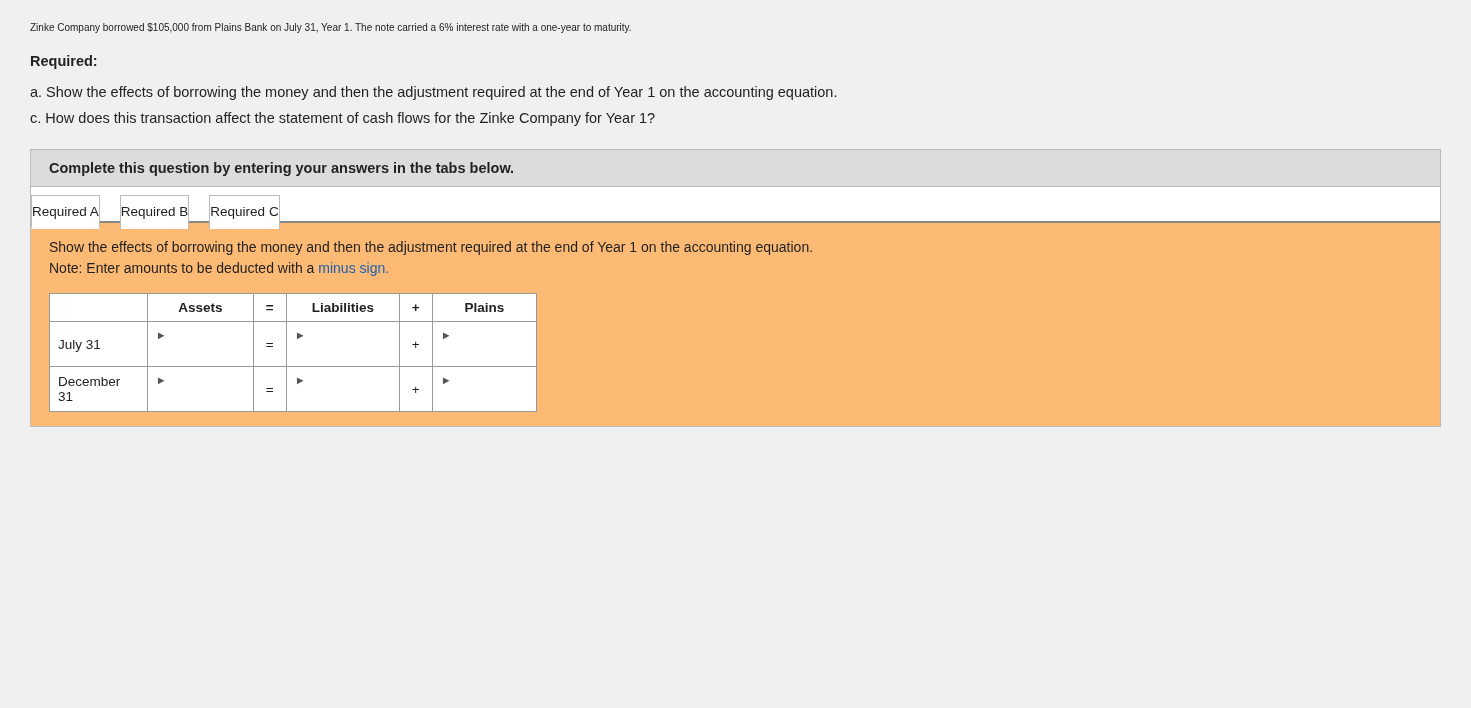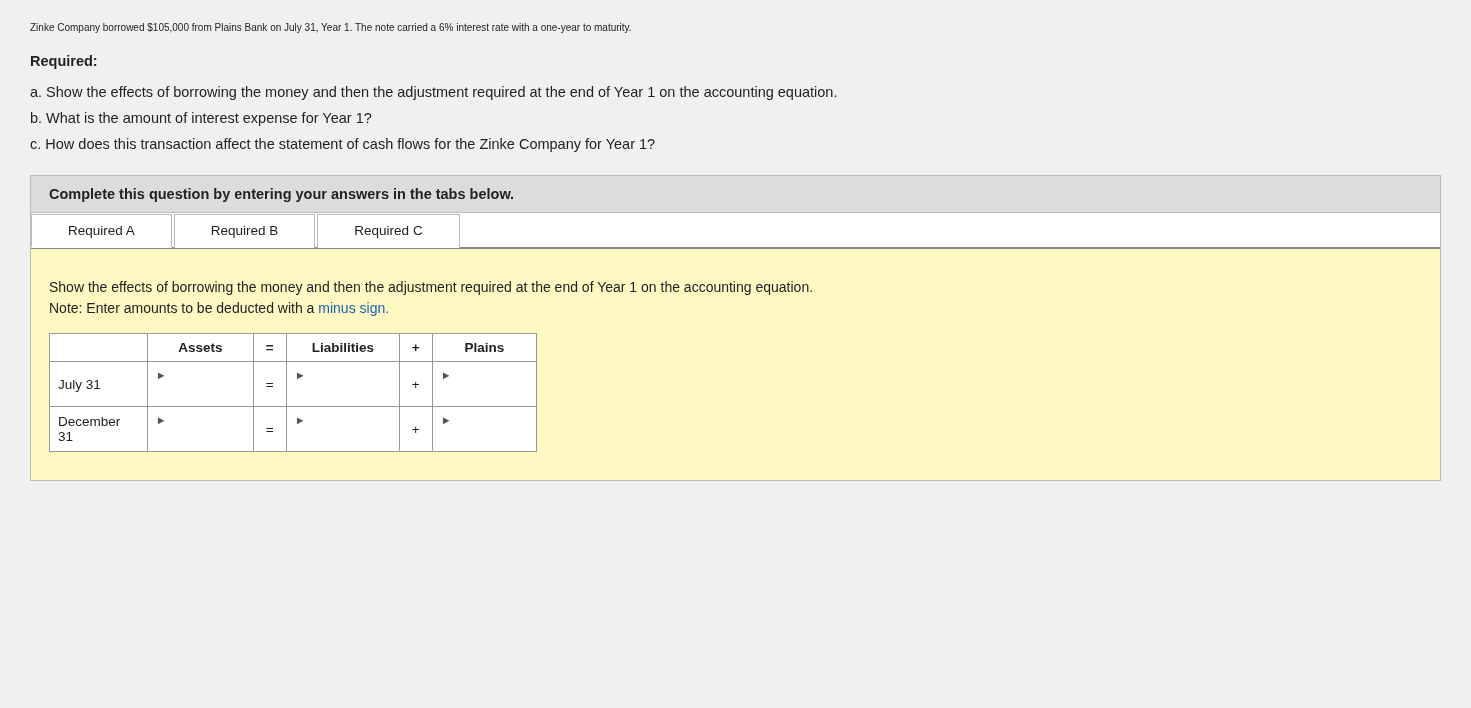--- a/index.html
+++ b/index.html
@@ -51,40 +51,40 @@
       border-top: none;
     }
 
     .tabs-row {
       display: flex;
       border-bottom: 2px solid #888;
       background-color: #fff;
     }
 
     .tab {
-      padding: 8px 36px;
+      padding: 8px 0;
       font-size: 13.5px;
       cursor: pointer;
       border: 1px solid #bbb;
       border-bottom: none;
       background-color: #fff;
-      margin-right: 2px;
+      margin-right: 20px;
       position: relative;
-      top: 1px;
+      top: 8px;
     }
 
     .tab.active {
       background-color: #fff;
       border-bottom: 2px solid #fff;
       font-weight: normal;
     }
 
     .tab-content {
-      padding: 28px 18px;
-      background-color: #fef9c3;
+      padding: 14px 18px;
+      background-color: #fdba74;
     }
 
     .tab-instruction {
       font-size: 14px;
       line-height: 1.5;
       margin-bottom: 14px;
     }
 
     .tab-instruction .blue-text {
       color: #1a5fb4;
@@ -159,21 +159,20 @@
   </style>
 </head>
 <body>
 
 <p class="problem-text">Zinke Company borrowed $105,000 from Plains Bank on July 31, Year 1. The note carried a 6% interest rate with a one-year to maturity.</p>
 
 <p class="required-label">Required:</p>
 
 <div class="requirements-list">
   <div>a. Show the effects of borrowing the money and then the adjustment required at the end of Year 1 on the accounting equation.</div>
-  <div>b. What is the amount of interest expense for Year 1?</div>
   <div>c. How does this transaction affect the statement of cash flows for the Zinke Company for Year 1?</div>
 </div>
 
 <div class="complete-box">Complete this question by entering your answers in the tabs below.</div>
 
 <div class="tabs-container">
 
   <div class="tabs-row">
     <div class="tab active">Required A</div>
     <div class="tab">Required B</div>

